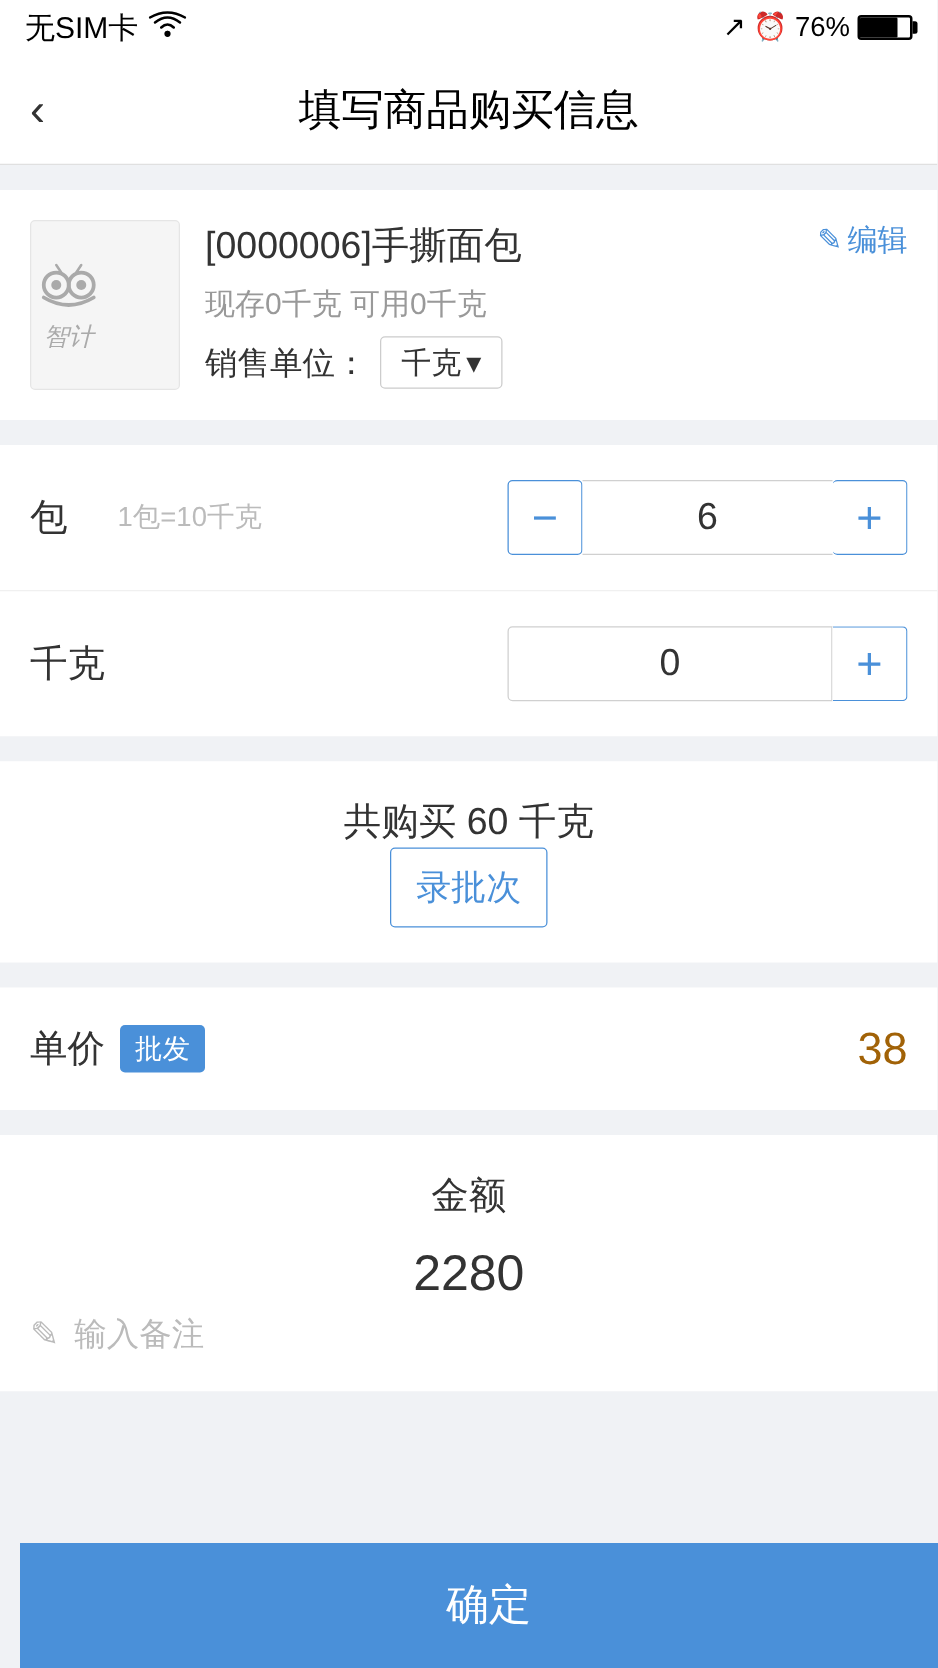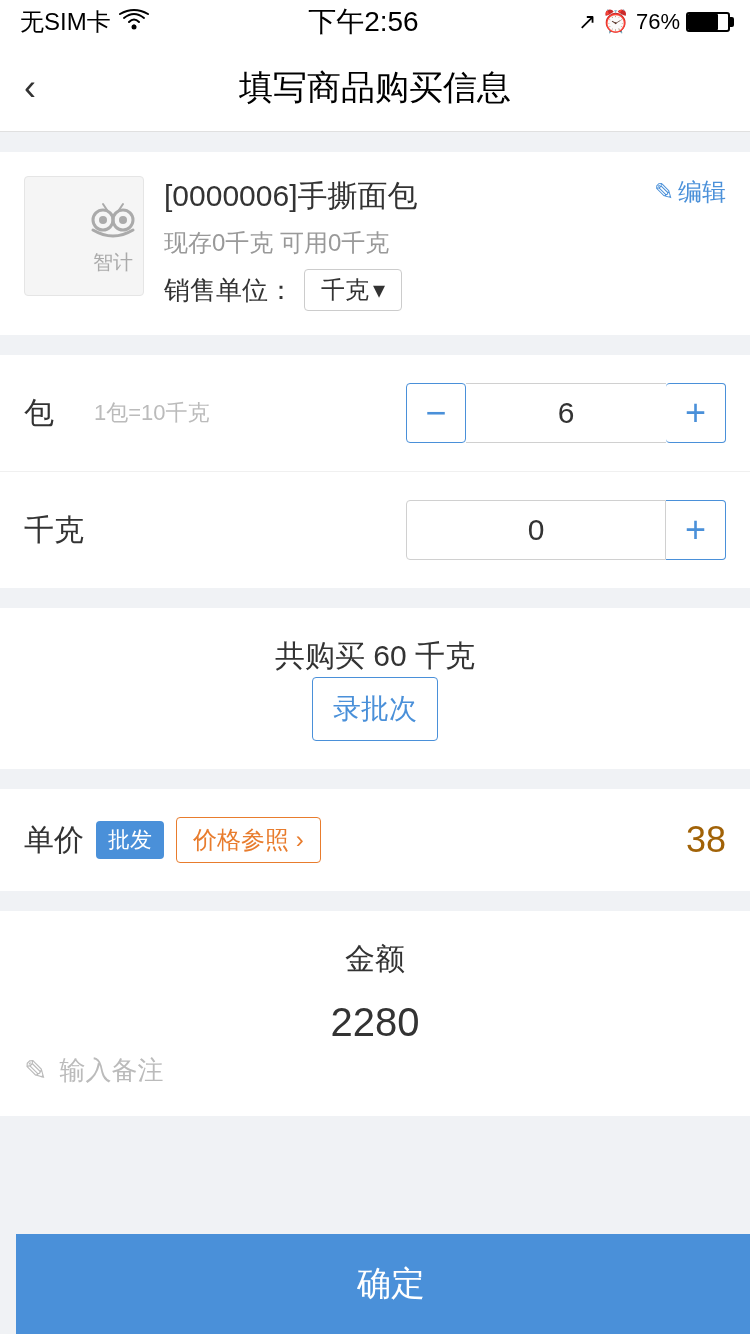--- a/index.html
+++ b/index.html
@@ -66,28 +66,29 @@
     .product-card {
       background: #fff;
       padding: 24px;
       display: flex;
       align-items: flex-start;
       gap: 20px;
       margin-top: 20px;
     }
     .product-thumb {
       width: 120px;
-      height: 120px;
+      height: 136px;
       background: #f5f5f5;
       border: 1px solid #e5e5e5;
       border-radius: 4px;
       display: flex;
       align-items: center;
-      justify-content: flex-end;
+      justify-content: flex-start;
       flex-shrink: 0;
+      font-style: italic;
     }
     .owl-logo {
       font-size: 36px;
       color: #aaa;
       display: flex;
       flex-direction: column;
       align-items: center;
       line-height: 1.2;
     }
     .product-info { flex: 1; }
@@ -303,21 +304,20 @@
     <span>
       <svg width="30" height="22" viewBox="0 0 30 22">
         <path d="M15 18 L15 18" stroke="#000" stroke-width="3" stroke-linecap="round"></path>
         <path d="M10 14 Q15 9 20 14" stroke="#000" stroke-width="2" fill="none" stroke-linecap="round"></path>
         <path d="M5 10 Q15 2 25 10" stroke="#000" stroke-width="2" fill="none" stroke-linecap="round"></path>
         <path d="M1 6 Q15 -2 29 6" stroke="#000" stroke-width="2" fill="none" stroke-linecap="round"></path>
         <circle cx="15" cy="19" r="2.5" fill="#000"></circle>
       </svg>
     </span>
   </div>
-  <div class="status-center">下午2:56</div>
   <div class="status-right">
     <span>↗</span>
     <span>⏰</span>
     <span>76%</span>
     <span class="battery-icon">
       <div class="battery-fill"></div>
     </span>
   </div>
 </div>
 
@@ -384,21 +384,20 @@
 <div class="total-row">
   <span class="total-text">共购买 60 千克</span>
   <button class="batch-btn">录批次</button>
 </div>
 
 <div class="price-section">
   <div class="price-row">
     <div class="price-left">
       <span class="price-label">单价</span>
       <span class="price-tag">批发</span>
-      <button class="price-ref-btn">价格参照 ›</button>
     </div>
     <span class="price-value">38</span>
   </div>
 </div>
 
 <div class="amount-section">
   <div class="amount-row">
     <span class="amount-label">金额</span>
     <span class="amount-value">2280</span>
   </div>

